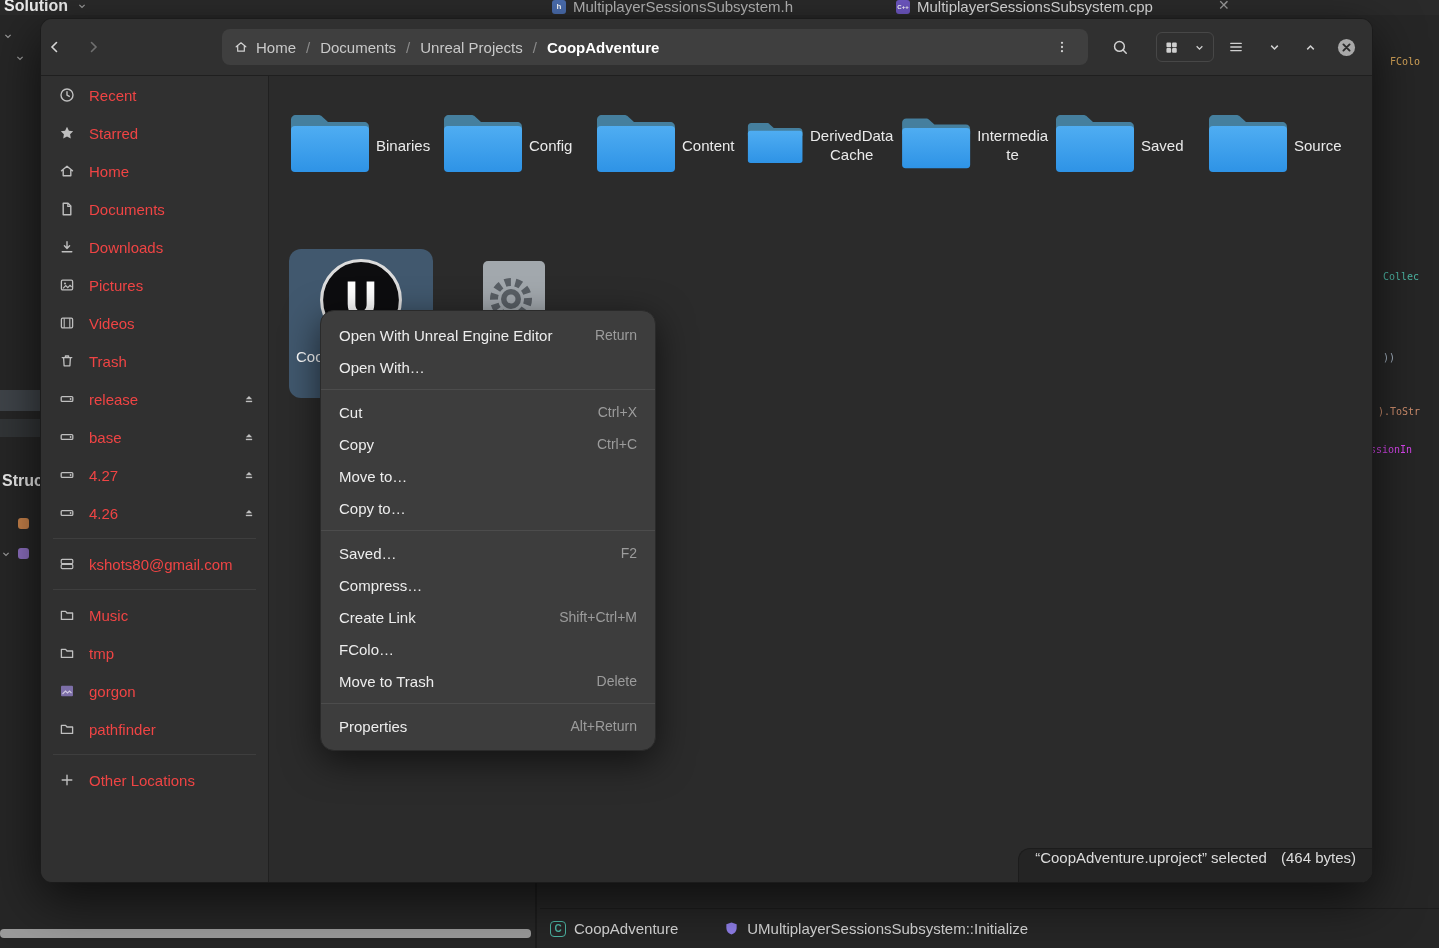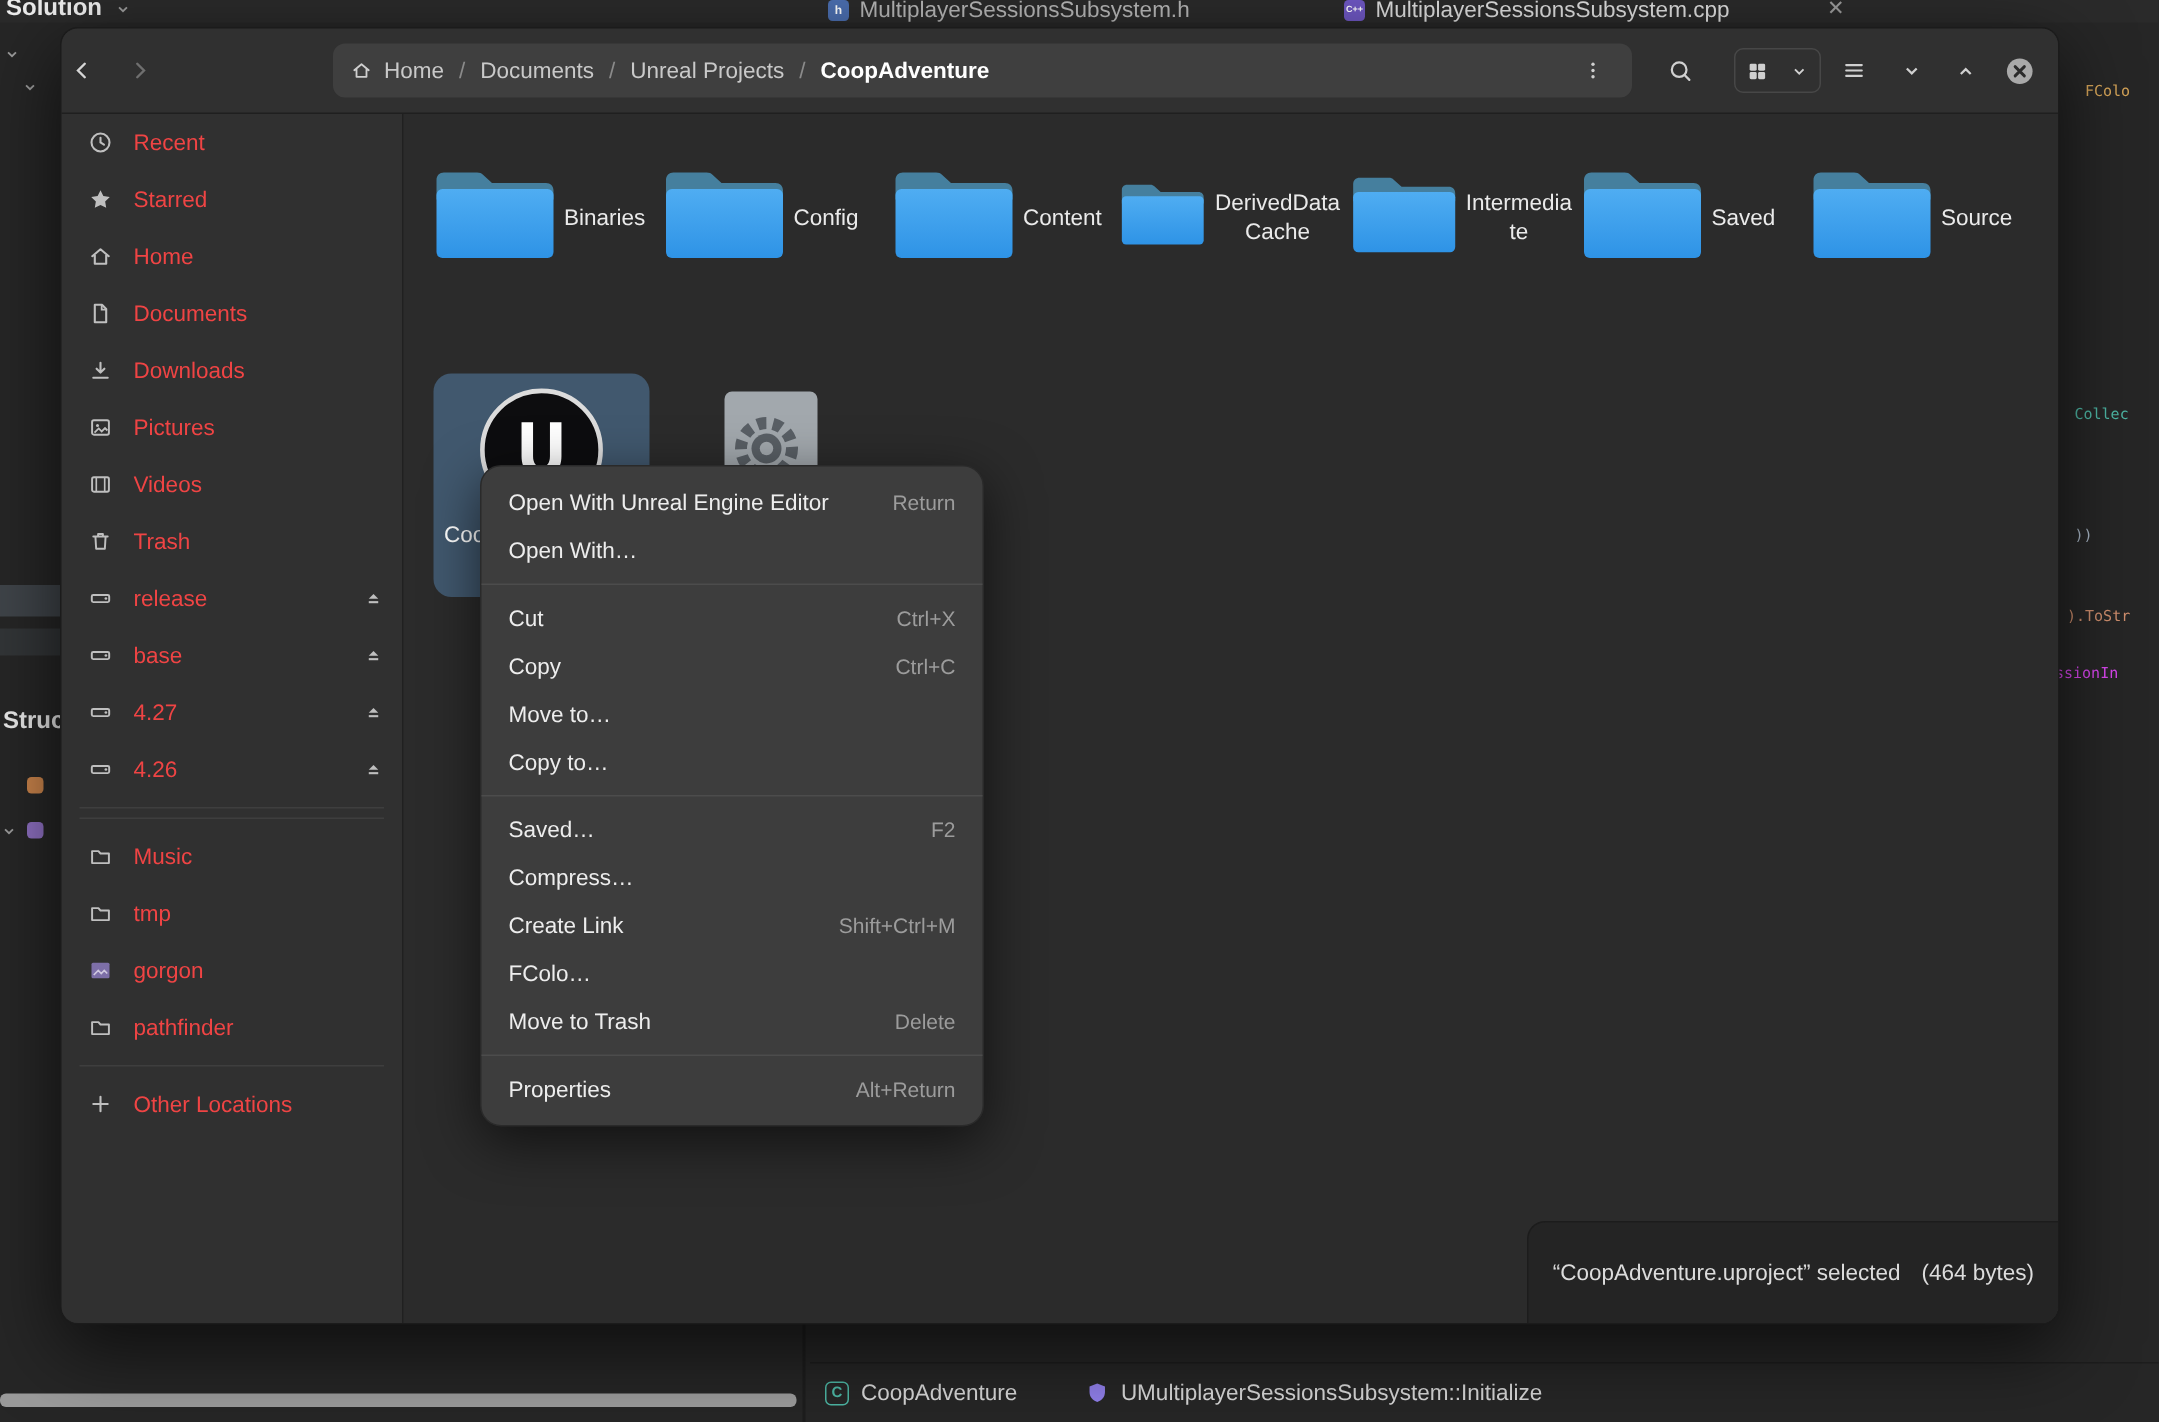--- a/index.html
+++ b/index.html
@@ -57,22 +57,22 @@
 
   .content{position:absolute;left:229px;top:57px;right:0;bottom:0;background:#2b2b2b;}
   .folder-row{position:absolute;left:14px;top:30px;display:flex;}
   .tile{width:153px;display:flex;flex-direction:row;align-items:center;}
   .tile-label{margin-top:6px;font-size:15px;color:#eaeaea;text-align:center;max-width:140px;word-break:break-all;line-height:19px;}
   .file-tile{position:absolute;width:144px;height:149px;border-radius:12px;display:flex;flex-direction:column;align-items:center;}
   .file-tile.selected{background:#41586e;}
   .file-label{margin-top:4px;font-size:15px;color:#ffffff;text-align:center;max-width:132px;word-break:break-all;line-height:19px;}
 
   .sel-status{position:absolute;right:0;bottom:0;height:33px;background:#242424;border-top-left-radius:12px;
-    border-top:1px solid #1c1c1c;border-left:1px solid #1c1c1c;display:flex;align-items:center;gap:14px;
-    padding:17px 16px;color:#dcdcdc;font-size:15px;white-space:nowrap;}
+    border-top:1px solid #1c1c1c;border-left:1px solid #1c1c1c;display:flex;gap:14px;
+    padding:0 16px;color:#dcdcdc;font-size:15px;white-space:nowrap;}
 
   
   #ctxmenu{position:absolute;left:320px;top:310px;width:336px;background:#3d3d3d;border-radius:14px;
     box-shadow:0 10px 36px rgba(0,0,0,.6);z-index:50;padding:8px 0;box-sizing:border-box;border:1px solid #2a2a2a;}
   .menu-item{display:flex;align-items:center;justify-content:space-between;height:32px;padding:0 18px;font-size:15px;color:#ededed;}
   .mi-accel{color:#9c9c9c;padding-left:24px;font-size:14px;}
   .menu-sep{height:1px;background:#4c4c4c;margin:6px 0;}
 </style>
 </head>
 <body>
@@ -336,20 +336,27 @@
         </svg>
       <span class="lbl">4.26</span>
       <span class="eject">
           <svg width="14" height="14" viewBox="0 0 16 16">
             <path fill="#bfbfbf" d="M8 4.6l3.6 3.6H4.4z"></path>
             <path d="M4.4 10.8h7.2" stroke="#bfbfbf" stroke-width="1.6"></path>
           </svg>
         </span>
     </div>
     <div class="side-sep"></div>
+    <div class="side-item">
+      <svg width="16" height="16" viewBox="0 0 16 16">
+          <rect x="2.2" y="3.4" width="11.6" height="4.2" rx="1" stroke="#bfbfbf" stroke-width="1.2" fill="none"></rect>
+          <rect x="2.2" y="8.4" width="11.6" height="4.2" rx="1" stroke="#bfbfbf" stroke-width="1.2" fill="none"></rect>
+        </svg>
+      <span class="lbl">kshots80@gmail.com</span>
+    </div>
     <div class="side-sep"></div>
     <div class="side-item">
       <svg width="16" height="16" viewBox="0 0 16 16">
           <path d="M2.4 12.4V4.4h4.2l1.4 1.6h5.6v6.4z" stroke="#bfbfbf" stroke-width="1.3" fill="none" stroke-linejoin="round"></path>
         </svg>
       <span class="lbl">Music</span>
     </div>
     <div class="side-item">
       <svg width="16" height="16" viewBox="0 0 16 16">
           <path d="M2.4 12.4V4.4h4.2l1.4 1.6h5.6v6.4z" stroke="#bfbfbf" stroke-width="1.3" fill="none" stroke-linejoin="round"></path>

